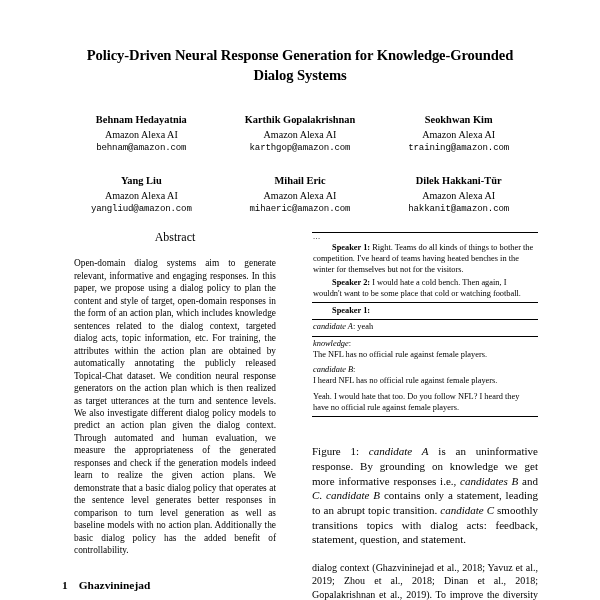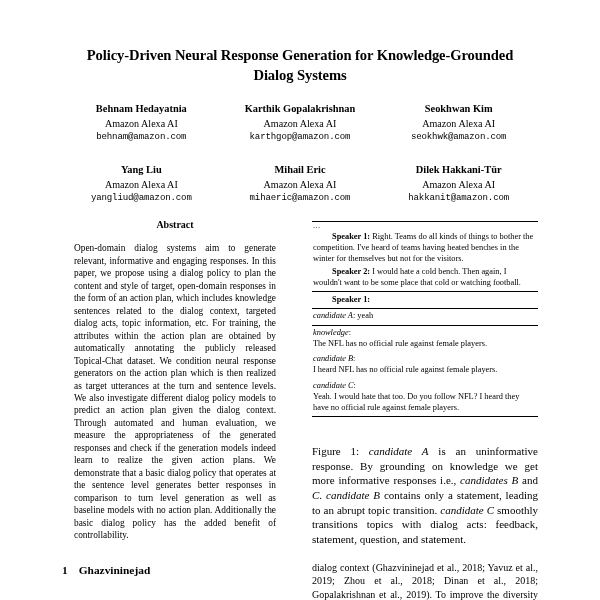--- a/index.html
+++ b/index.html
@@ -24,21 +24,21 @@
   }
   .title {
     text-align: center;
     font-weight: bold;
     font-size: 14.6px;
     line-height: 1.35;
     margin: 6px 8px 0 8px;
     letter-spacing: -0.1px;
   }
   .authors-block {
-    margin-top: 17px;
+    margin-top: 28px;
   }
   .author-row {
     display: flex;
     justify-content: space-between;
     margin-bottom: 14px;
   }
   .author {
     width: 33.33%;
     text-align: center;
     line-height: 1.42;
@@ -59,22 +59,22 @@
     display: flex;
     justify-content: space-between;
     margin-top: 8px;
   }
   .col {
     width: 226px;
   }
   .col-left { }
   .col-right { }
   .section-heading {
-    font-weight: bold;
-    font-size: 10px;
+    font-weight: normal;
+    font-size: 12px;
     text-align: center;
     margin: 0 0 8px 0;
   }
   .abstract-body p {
     margin: 12px;
     font-size: 9.35px;
     line-height: 1.335;
     text-align: justify;
     text-justify: inter-word;
     hyphens: manual;
@@ -146,21 +146,21 @@
         <div class="author-email">behnam@amazon.com</div>
       </div>
       <div class="author">
         <div class="author-name">Karthik Gopalakrishnan</div>
         <div class="author-affil">Amazon Alexa AI</div>
         <div class="author-email">karthgop@amazon.com</div>
       </div>
       <div class="author">
         <div class="author-name">Seokhwan Kim</div>
         <div class="author-affil">Amazon Alexa AI</div>
-        <div class="author-email">seokhwk@amazon.com</div>
+        <div class="author-email">training@amazon.com</div>
       </div>
     </div>
 
     <div class="author-row" style="margin-top:19px;">
       <div class="author">
         <div class="author-name">Yang Liu</div>
         <div class="author-affil">Amazon Alexa AI</div>
         <div class="author-email">yangliud@amazon.com</div>
       </div>
       <div class="author">
@@ -216,21 +216,20 @@
           <div><span class="cand-label">knowledge</span><span>:</span></div>
           <div>The NFL has no official rule against female players.</div>
         </div>
 
         <div class="fig-cell">
           <div><span class="cand-label">candidate B</span><span>:</span></div>
           <div>I heard NFL has no official rule against female players.</div>
         </div>
 
         <div class="fig-cell">
-          <div><span class="cand-label">candidate C</span><span>:</span></div>
           <div>Yeah. I would hate that too. Do you follow NFL? I heard they have no official rule against female players.</div>
         </div>
 
       </div>
 
       <div class="fig-caption">
         <span>Figure 1:</span><span id="caption-segments"><i> candidate A</i><span> is an uninformative response. By grounding on knowledge we get more informative responses i.e., </span><i>candidates B</i><span> and </span><i>C</i><span>. </span><i>candidate B</i><span> contains only a statement, leading to an abrupt topic transition. </span><i>candidate C</i><span> smoothly transitions topics with dialog acts: feedback, statement, question, and statement.</span></span>
       </div>
 
       <div class="body-para">dialog context (Ghazvininejad et al., 2018; Yavuz et al., 2019; Zhou et al., 2018; Dinan et al., 2018; Gopalakrishnan et al., 2019). To improve the diversity of generated responses, others proposed conditioning response generation on latent (Serban et al., 2016, 2017; Shen et al., 2017; Zhao et al., 2017;</div>

